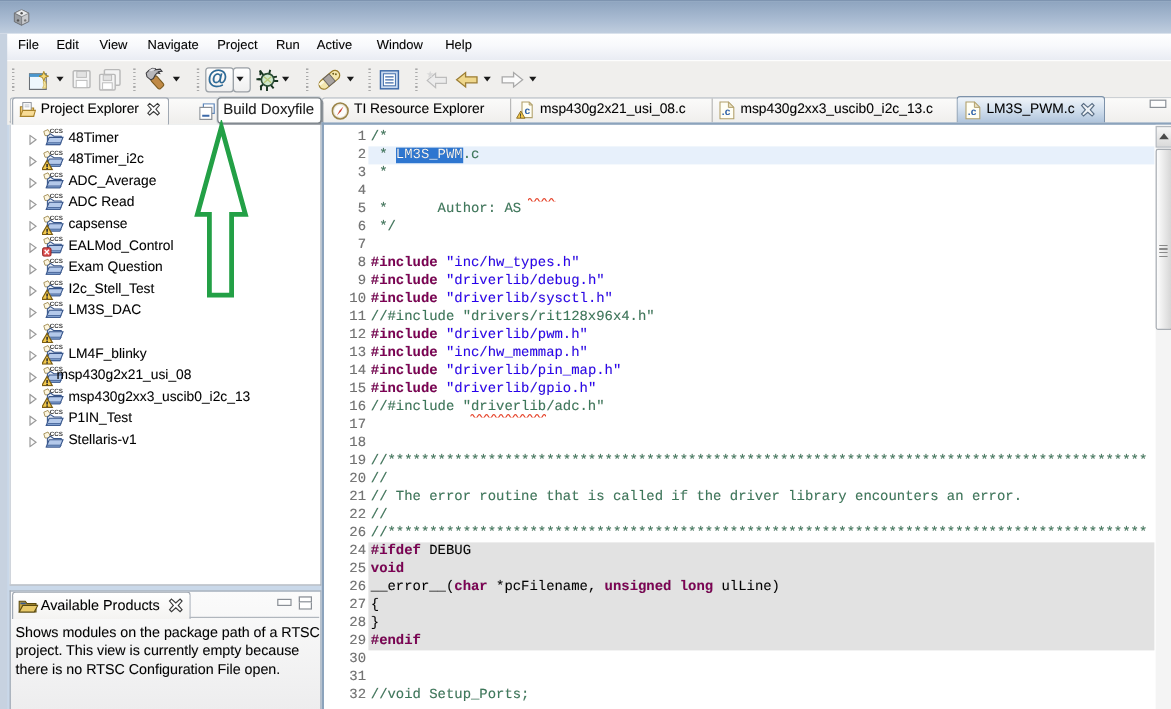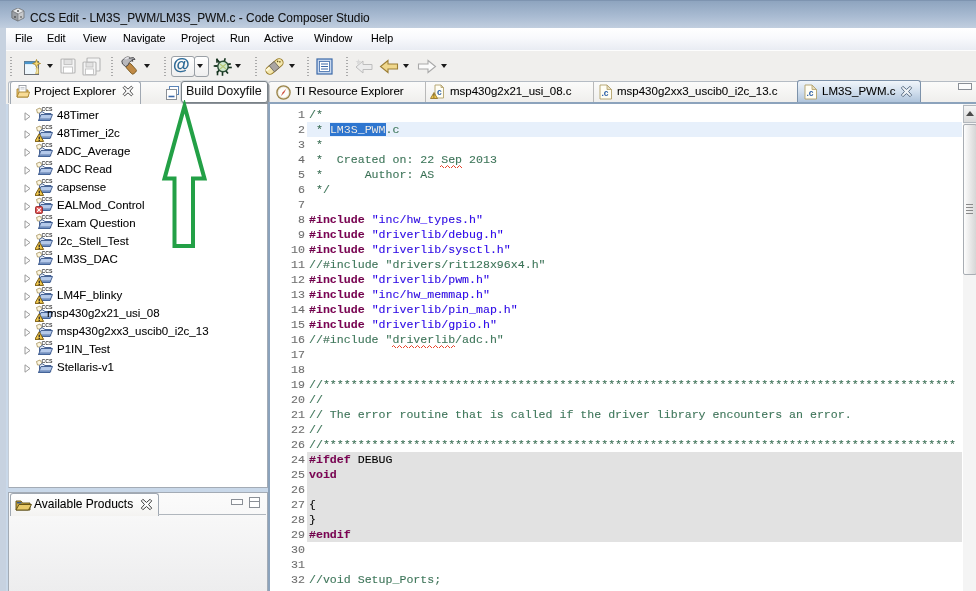--- a/index.html
+++ b/index.html
@@ -39,21 +39,20 @@
 <div id="root">
   <div class="abs" id="title">
     <svg class="abs" style="left:11px;top:7px" width="14" height="14" viewBox="0 0 14 14">
       <polygon points="7,0 13,3 13,10 7,13 1,10 1,3" fill="#c7c9cc" stroke="#6b6e72" stroke-width="0.8"></polygon>
       <polygon points="7,0 13,3 7,6 1,3" fill="#e8eaec" stroke="#6b6e72" stroke-width="0.6"></polygon>
       <polygon points="1,3 7,6 7,13 1,10" fill="#9b9fa4" stroke="#6b6e72" stroke-width="0.6"></polygon>
       <circle cx="7" cy="3" r="1" fill="#555"></circle>
         <circle cx="4" cy="9" r="1" fill="#555"></circle>
         <circle cx="10" cy="9" r="1" fill="#777"></circle>
     </svg>
-    <span class="abs txt">CCS Edit - LM3S_PWM/LM3S_PWM.c - Code Composer Studio</span>
   </div>
   <div class="abs" id="menu">
     <span style="left:15px">File</span>
       <span style="left:47px">Edit</span>
       <span style="left:83px">View</span>
     <span style="left:123px">Navigate</span>
       <span style="left:181px">Project</span>
       <span style="left:230px">Run</span>
     <span style="left:264px">Active</span>
       <span style="left:314px">Window</span>
@@ -418,38 +417,38 @@
     <path d="M1 12 L4 6.5 L16.5 6.5 L13.5 12 Z" fill="#e8c968" stroke="#5a4a10" stroke-width="0.9"></path>
     <path d="M2 4 L6 4 L7 5.5 L2 5.5 Z" fill="#3a5a8c"></path>
   </svg>
   <span class="abs" style="left:34px;top:497px;font-size:12px;color:#000;">Available Products</span>
   <svg class="abs" style="left:140px;top:498px" width="13" height="13" viewBox="0 0 12 12">
     <path d="M2.7 1.2 L6 4.1 L9.3 1.2 L10.8 2.7 L7.9 6 L10.8 9.3 L9.3 10.8 L6 7.9 L2.7 10.8 L1.2 9.3 L4.1 6 L1.2 2.7 Z" fill="#fdfdfd" stroke="#3a3a3a" stroke-width="0.9"></path>
   </svg>
   <div class="abs" style="left:231px;top:499px;width:10px;height:4px;border:1px solid #8a8f96;background:#fdfdfd;"></div>
   <div class="abs" style="left:249px;top:497px;width:9px;height:9px;border:1px solid #8a8f96;background:#fff;"></div>
   <div class="abs" style="left:249px;top:497px;width:9px;height:2.5px;border:1px solid #8a8f96;background:#fff;"></div>
+  <div class="abs" style="left:13px;top:519.5px;width:256px;font-size:11.9px;line-height:15.5px;color:#000;white-space:nowrap;">Shows modules on the package path of a RTSC<br>project. This view is currently empty because<br>there is no RTSC Configuration File open.</div>
 
   <div class="abs" id="ed"></div>
   <div class="abs" style="left:307px;top:121.5px;width:655px;height:15px;background:#e7f0fb;"></div>
   <div class="abs" style="left:307px;top:451.5px;width:655px;height:90px;background:#e2e2e2;"></div>
   <svg class="abs" style="left:440px;top:163.5px" width="23" height="4" viewBox="0 0 23 4">
       <path d="M0 3 Q 1.5 0 3 3 T 6 3 T 9 3 T 12 3 T 15 3 T 18 3 T 21 3 T 24 3" fill="none" stroke="#e5432a" stroke-width="1"></path>
     </svg>
   <svg class="abs" style="left:392px;top:343.5px" width="63" height="4" viewBox="0 0 63 4">
       <path d="M0 3 Q 1.5 0 3 3 T 6 3 T 9 3 T 12 3 T 15 3 T 18 3 T 21 3 T 24 3 T 27 3 T 30 3 T 33 3 T 36 3 T 39 3 T 42 3 T 45 3 T 48 3 T 51 3 T 54 3 T 57 3 T 60 3 T 63 3" fill="none" stroke="#e5432a" stroke-width="1"></path>
     </svg>
   <div class="ln" style="left:271px;top:106.5px">1</div>
   <div class="cl" style="top:106.5px"><span class="cmt">/*</span></div>
   <div class="ln" style="left:271px;top:121.5px">2</div>
   <div class="cl" style="top:121.5px"><span class="cmt"> * </span><span class="sel">LM3S_PWM</span><span class="cmt">.c</span></div>
   <div class="ln" style="left:271px;top:136.5px">3</div>
   <div class="cl" style="top:136.5px"><span class="cmt"> *</span></div>
   <div class="ln" style="left:271px;top:151.5px">4</div>
-  <div class="cl" style="top:151.5px"><span class="cmt"> *  Created on: 22 Sep 2013</span></div>
   <div class="ln" style="left:271px;top:166.5px">5</div>
   <div class="cl" style="top:166.5px"><span class="cmt"> *      Author: AS</span></div>
   <div class="ln" style="left:271px;top:181.5px">6</div>
   <div class="cl" style="top:181.5px"><span class="cmt"> */</span></div>
   <div class="ln" style="left:271px;top:196.5px">7</div>
   <div class="ln" style="left:271px;top:211.5px">8</div>
   <div class="cl" style="top:211.5px"><span class="kw">#include</span> <span class="str">"inc/hw_types.h"</span></div>
   <div class="ln" style="left:271px;top:226.5px">9</div>
   <div class="cl" style="top:226.5px"><span class="kw">#include</span> <span class="str">"driverlib/debug.h"</span></div>
   <div class="ln" style="left:271px;top:241.5px">10</div>
@@ -476,20 +475,21 @@
   <div class="cl" style="top:406.5px"><span class="cmt">// The error routine that is called if the driver library encounters an error.</span></div>
   <div class="ln" style="left:271px;top:421.5px">22</div>
   <div class="cl" style="top:421.5px"><span class="cmt">//</span></div>
   <div class="ln" style="left:271px;top:436.5px">26</div>
   <div class="cl" style="top:436.5px"><span class="cmt">//*******************************************************************************************</span></div>
   <div class="ln" style="left:271px;top:451.5px">24</div>
   <div class="cl" style="top:451.5px"><span class="kw">#ifdef</span> DEBUG</div>
   <div class="ln" style="left:271px;top:466.5px">25</div>
   <div class="cl" style="top:466.5px"><span class="kw">void</span></div>
   <div class="ln" style="left:271px;top:481.5px">26</div>
+  <div class="cl" style="top:481.5px">__error__(<span class="kw">char</span> *pcFilename, <span class="kw">unsigned</span> <span class="kw">long</span> ulLine)</div>
   <div class="ln" style="left:271px;top:496.5px">27</div>
   <div class="cl" style="top:496.5px">{</div>
   <div class="ln" style="left:271px;top:511.5px">28</div>
   <div class="cl" style="top:511.5px">}</div>
   <div class="ln" style="left:271px;top:526.5px">29</div>
   <div class="cl" style="top:526.5px"><span class="kw">#endif</span></div>
   <div class="ln" style="left:271px;top:541.5px">30</div>
   <div class="ln" style="left:271px;top:556.5px">31</div>
   <div class="ln" style="left:271px;top:571.5px">32</div>
   <div class="cl" style="top:571.5px"><span class="cmt">//void Setup_Ports;</span></div>

